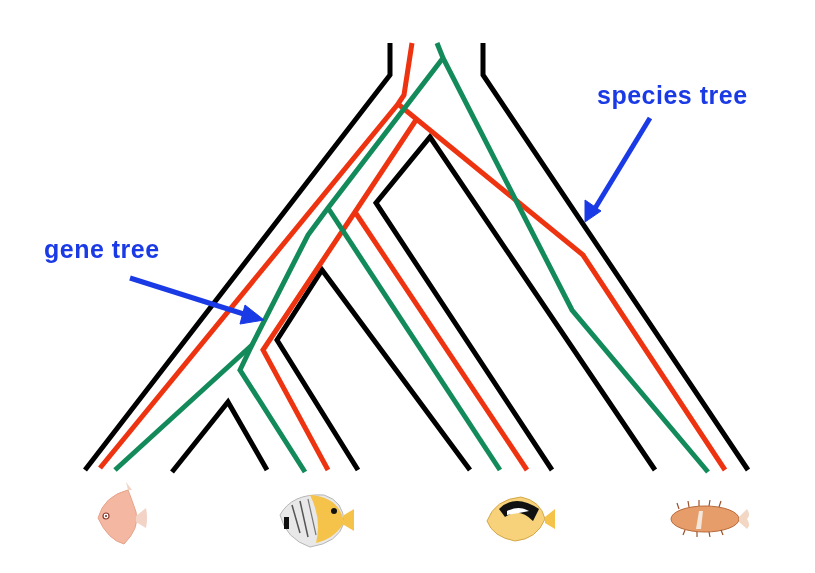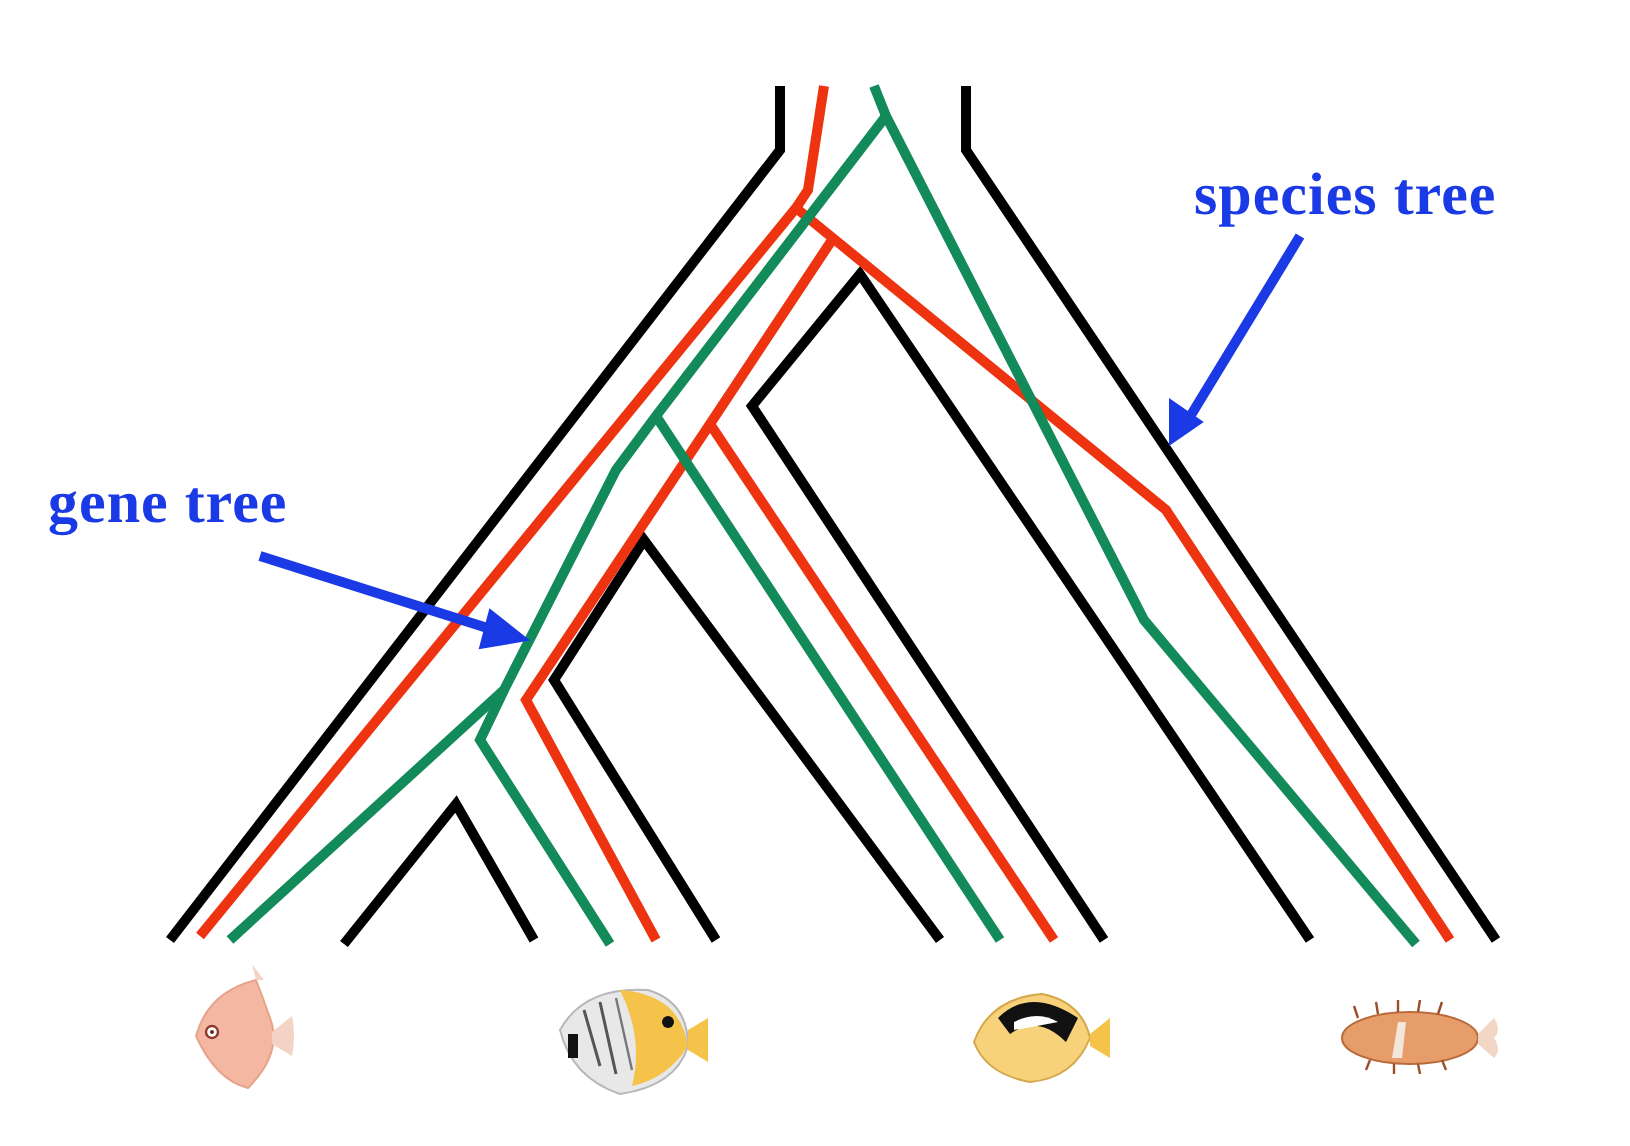--- a/index.html
+++ b/index.html
@@ -1,20 +1,20 @@
 <!DOCTYPE html>
 <html><head>
   <meta charset="utf-8">
   <style>
     html, body { margin: 0; padding: 0; background: #ffffff; }
     body { width: 815px; height: 573px; position: relative; overflow: hidden; font-family: "DejaVu Sans", sans-serif; }
     #canvas { position: absolute; left: 0; top: 0; width: 815px; height: 573px; }
-    .label { position: absolute; color: #1a3ae6; font-family: Liberation Serif, serif; font-weight: bold; font-size: 30px; letter-spacing: 0.5px; white-space: nowrap; }
+    .label { position: absolute; color: #1a3ae6; font-family: Liberation Sans, sans-serif; font-weight: bold; font-size: 25px; letter-spacing: 0.5px; white-space: nowrap; }
     #label-species { left: 597px; top: 81px; }
-    #label-gene { left: 24px; top: 235px; }
+    #label-gene { left: 44px; top: 235px; }
   </style>
 </head>
 <body>
 
 <svg id="canvas" viewBox="0 0 815 573" xmlns="http://www.w3.org/2000/svg">
 
   <g fill="none" stroke="#000" stroke-width="5" stroke-linejoin="miter">
     <polyline points="390,43 390,75 85,470"></polyline>
     <polyline points="483,43 483,75 748,470"></polyline>
     <polyline points="655,470 430,137 376,203 552,470"></polyline>

